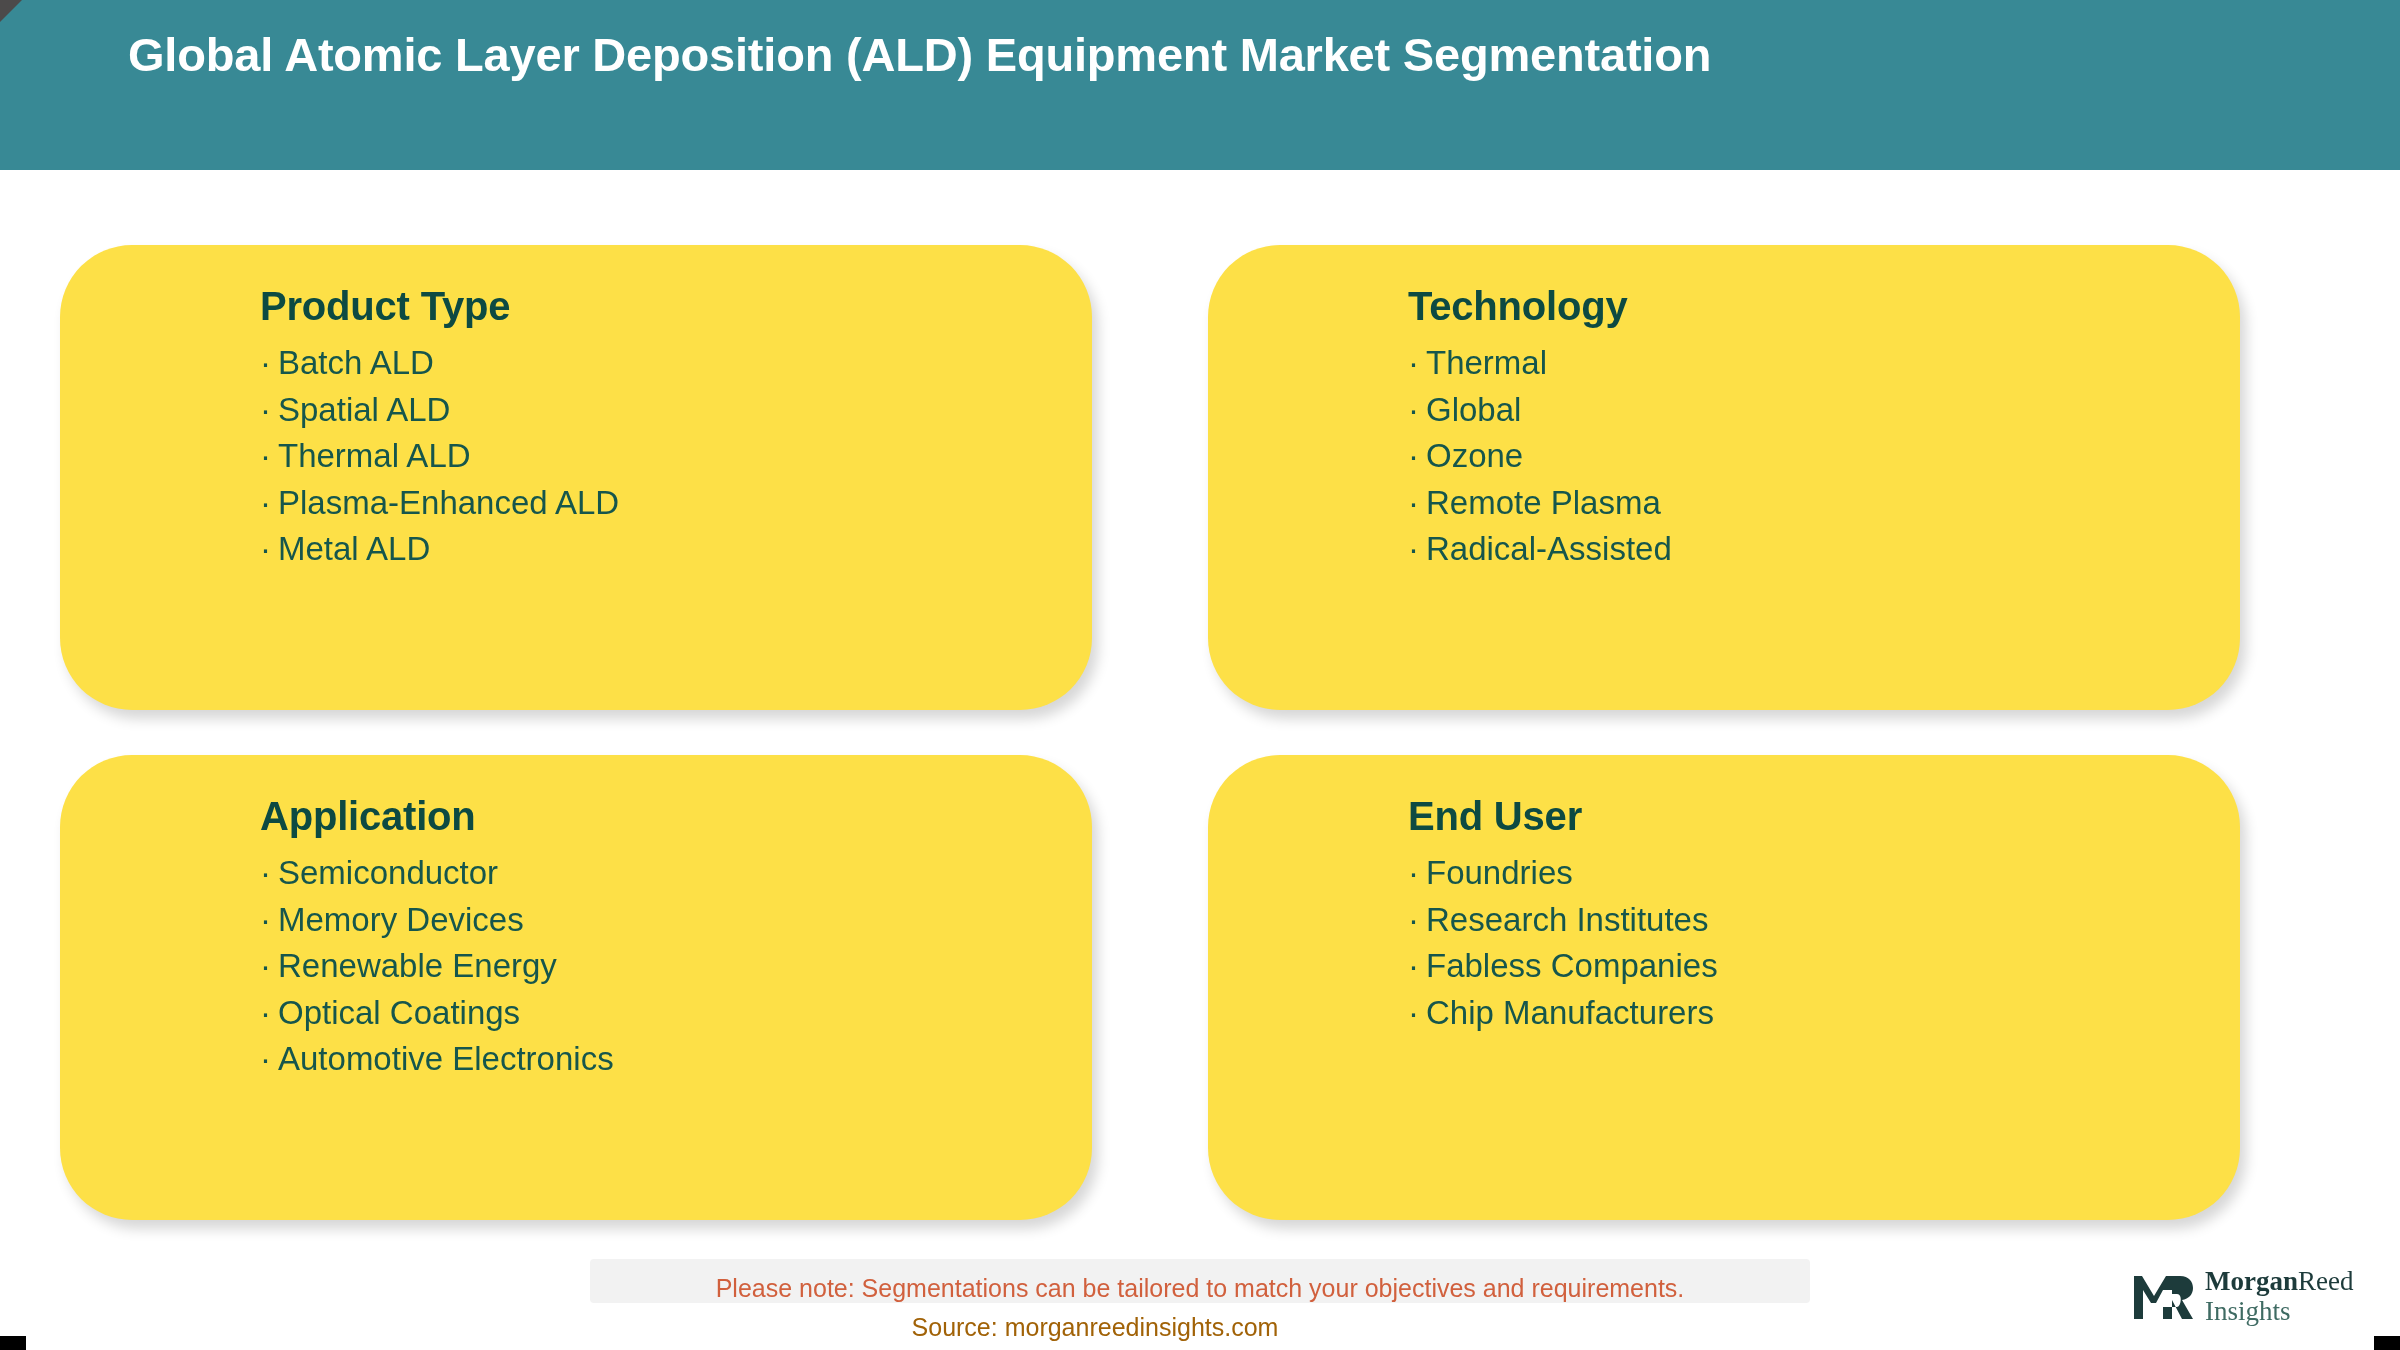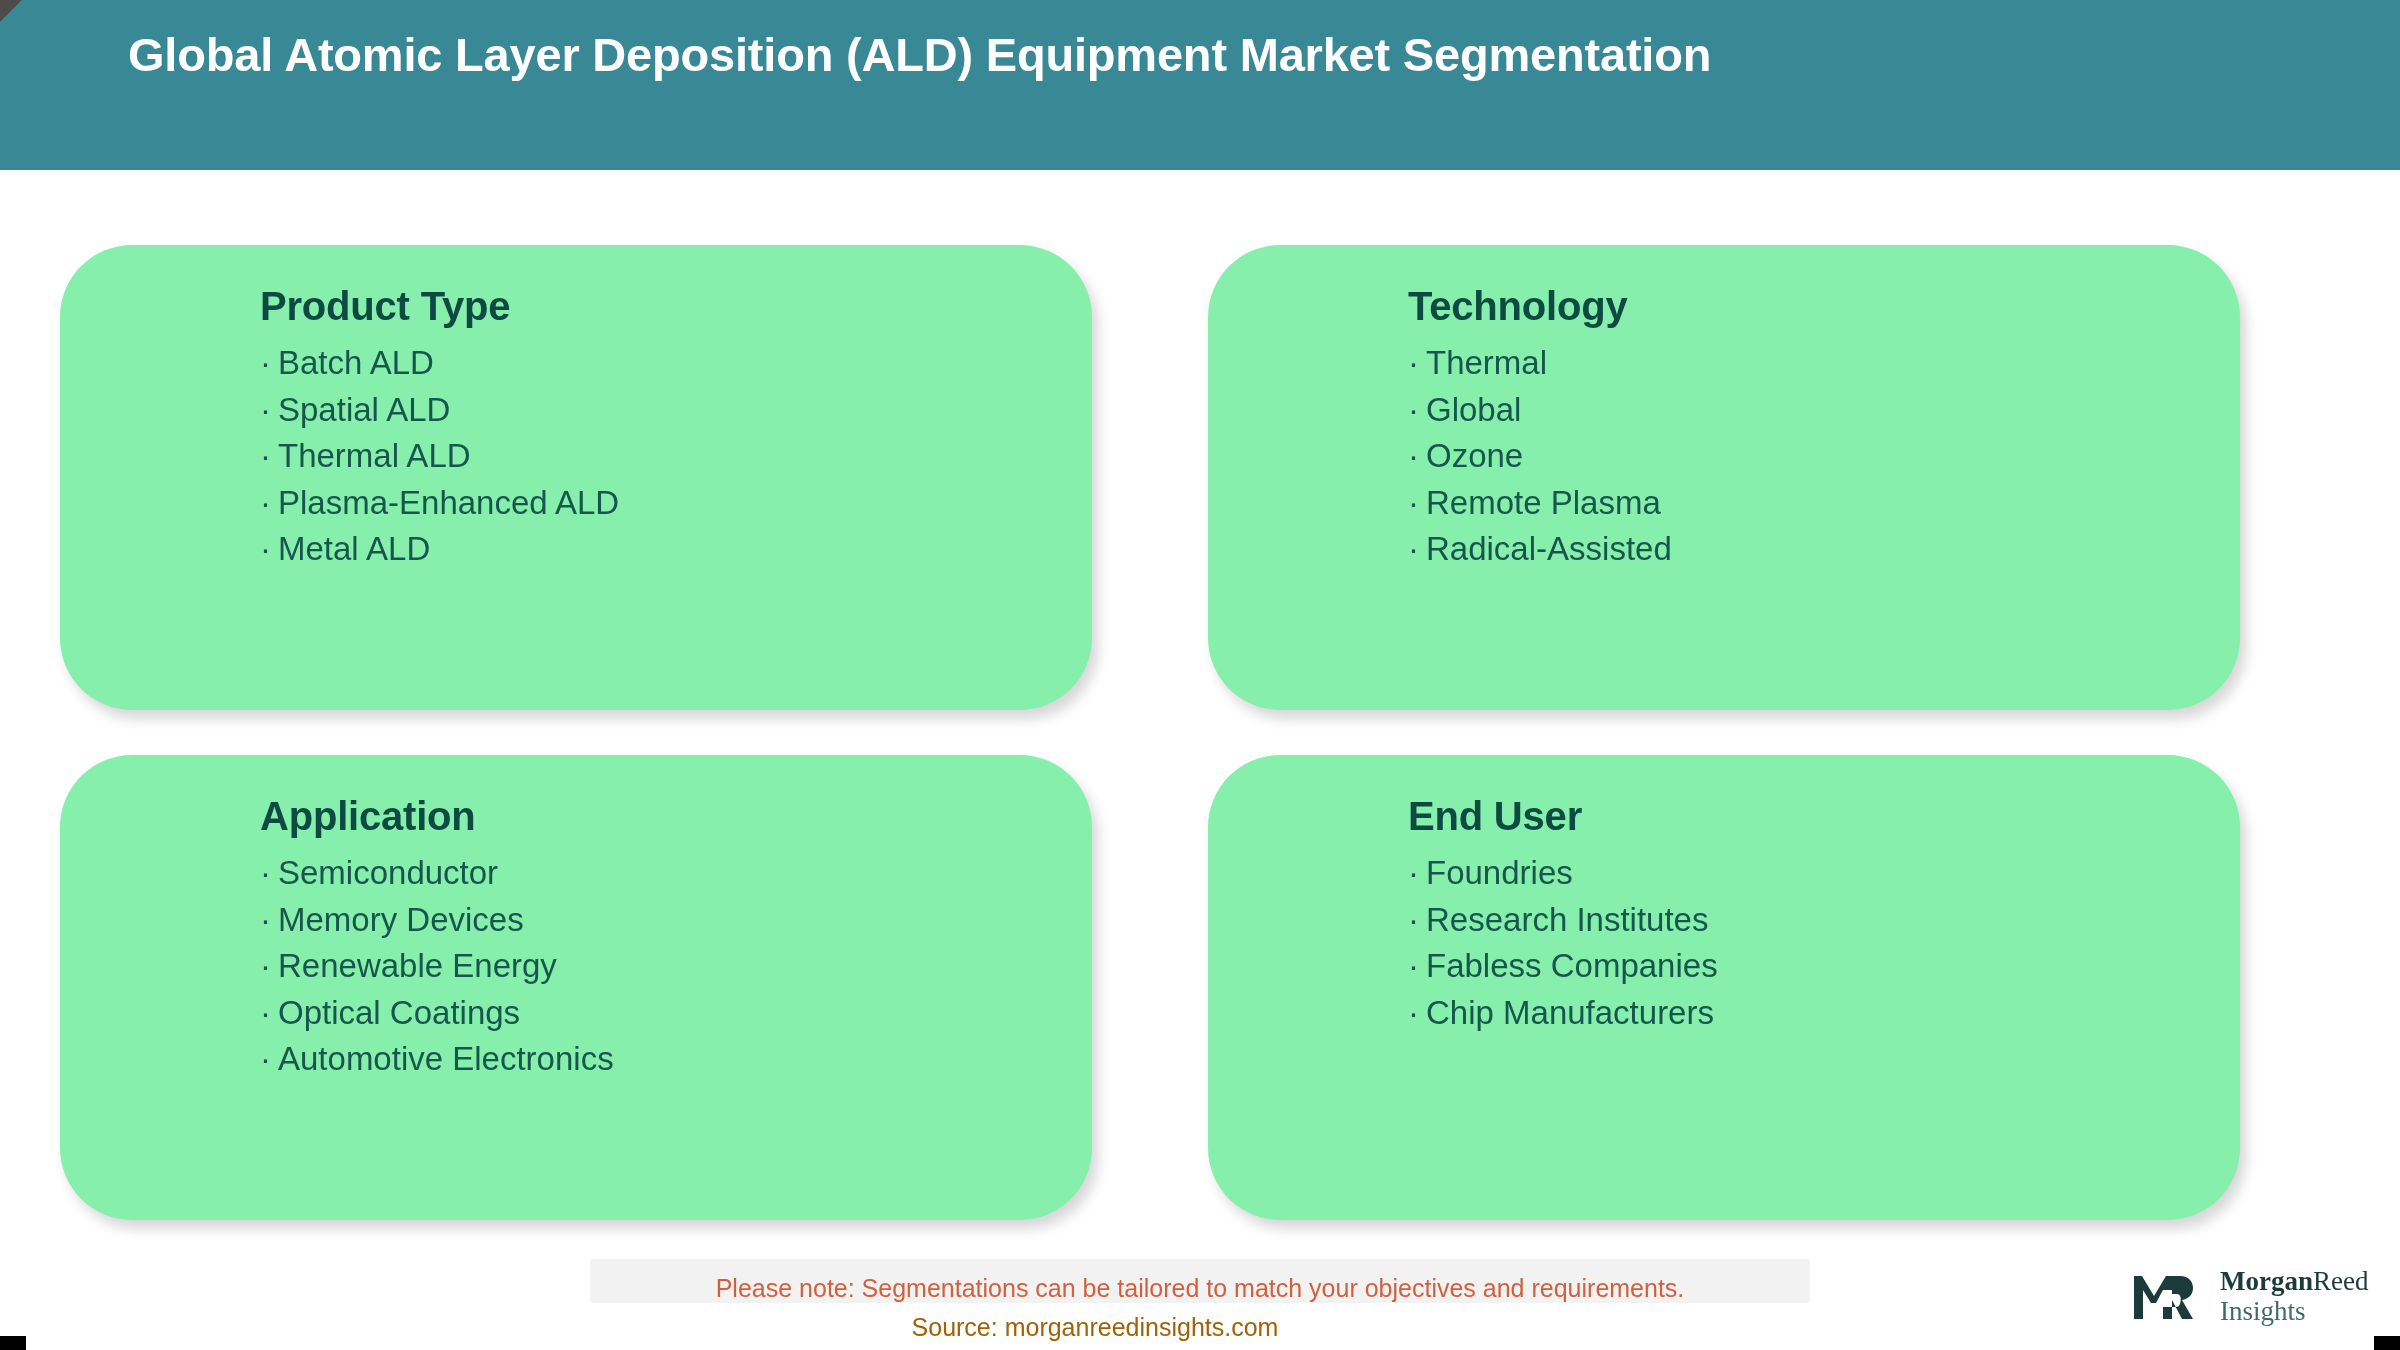--- a/index.html
+++ b/index.html
@@ -49,21 +49,21 @@
   
   .cards {
     position: absolute;
     left: 0;
     top: 170px;
     width: 2400px;
     height: 1050px;
   }
   .card {
     position: absolute;
-    background: #86efac;
+    background: #fde047;
     border-radius: 72px;
     box-shadow: 6px 9px 13px rgba(0,0,0,0.16);
     box-sizing: border-box;
   }
   .card-0 { left: 60px;   top: 75px;  width: 1032px; height: 465px; }
   .card-1 { left: 1208px; top: 75px;  width: 1032px; height: 465px; }
   .card-2 { left: 60px;   top: 585px; width: 1032px; height: 465px; }
   .card-3 { left: 1208px; top: 585px; width: 1032px; height: 465px; }
 
   .card-inner {
@@ -132,21 +132,21 @@
     font-size: 25px;
   }
 
   
   .logo {
     position: absolute;
     left: 2132px;
     top: 1268px;
     display: flex;
     align-items: center;
-    gap: 26px;
+    gap: 11px;
   }
   .logo-mark { display: block; }
   .logo-words { line-height: 1; }
   .logo-line1 {
     font-family: "Liberation Serif", serif;
     font-size: 27px;
     color: #1d3b3b;
     white-space: nowrap;
   }
   .logo-line1 b { font-weight: bold; }

